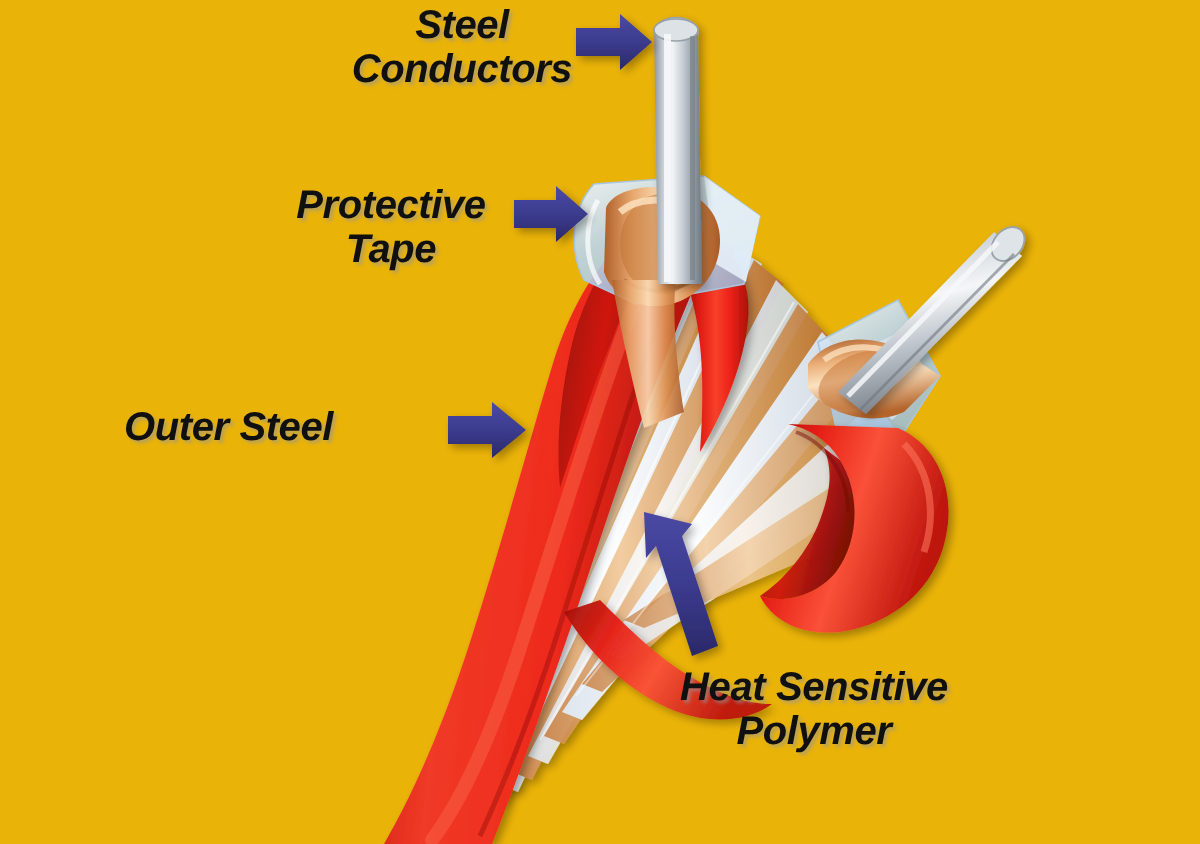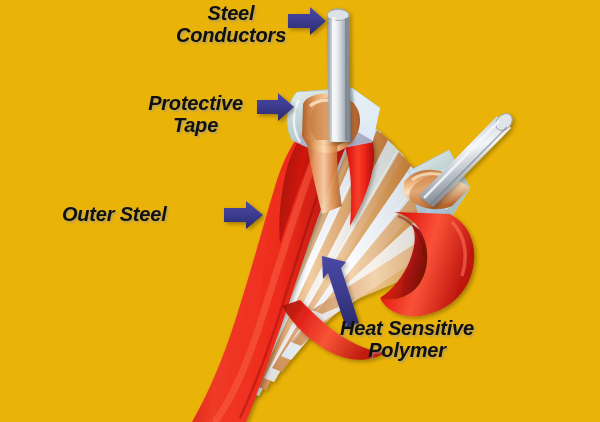--- a/index.html
+++ b/index.html
@@ -53,21 +53,21 @@
     margin-top: 10px;
   }
   #label-outer-jacket {
     left: 62px;
     top: 203px;
     width: 170px;
     text-align: left;
   }
   #label-heat-sensitive-polymer {
     left: 316px;
-    top: 317px;
+    top: 333px;
     width: 182px;
     text-align: center;
   }
 </style>
 </head>
 <body>
 
 <div id="figure">
 
   <svg id="diagram-svg" viewBox="0 0 600 422">

